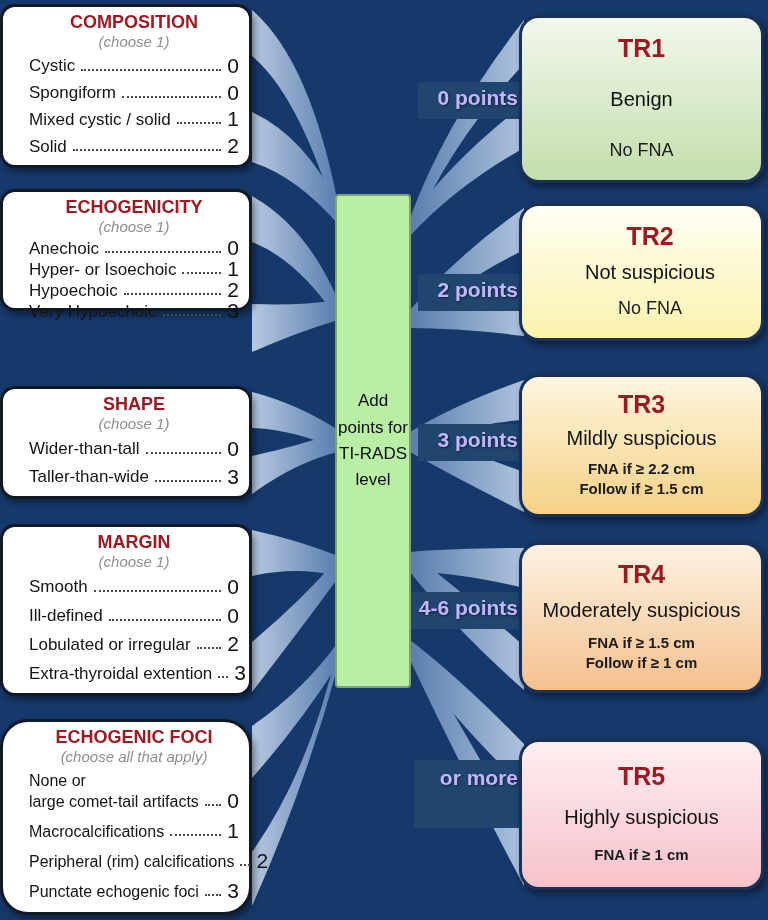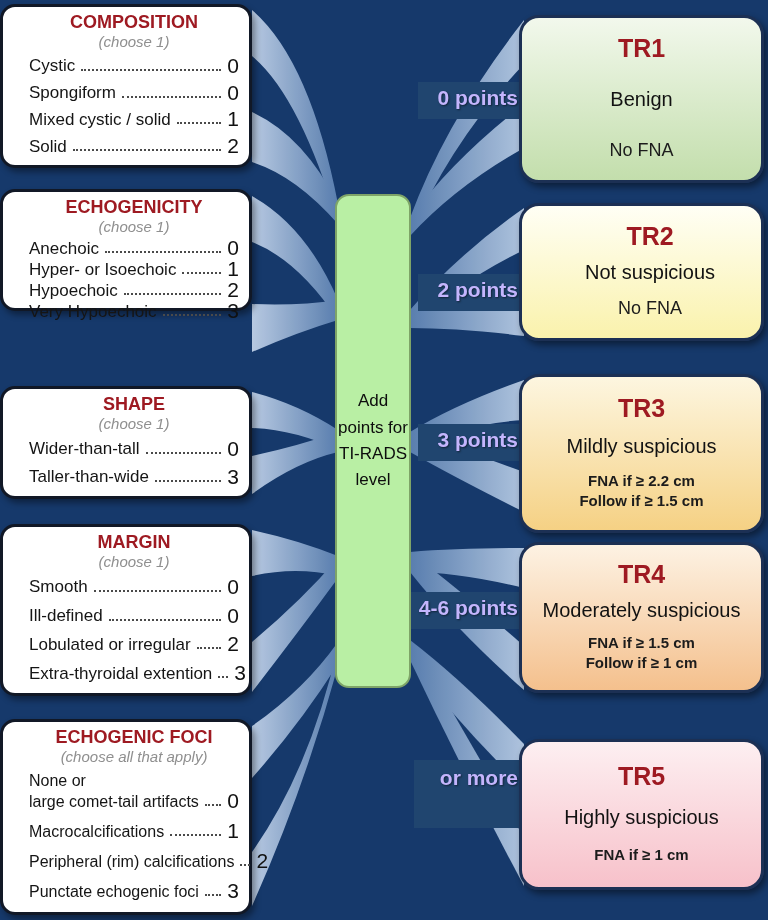--- a/index.html
+++ b/index.html
@@ -24,21 +24,21 @@
   .row{display:flex;align-items:flex-end;}
   .lbl{font-size:17px;color:#151515;line-height:1.15;white-space:nowrap;}
   .dots{flex:1;min-width:10px;border-bottom:2px dotted #4a4a4a;margin:0 6px 5px 6px;height:0;}
   .pts{font-size:21px;color:#111;line-height:1;}
   .tight .lbl{font-size:16px;}
   .row2 .lbl{white-space:nowrap;}
 
   
   .center-box{
     position:absolute;left:335px;top:194px;width:76px;height:494px;
-    background:#b9efa4;border:2px solid #7ea468;border-radius:14px;
+    background:#b9efa4;border:2px solid #7ea468;border-radius:4px;
     display:flex;align-items:center;justify-content:center;text-align:center;
     box-sizing:border-box;
   }
   .center-box .ctext{font-size:17px;color:#0d0d0d;line-height:1.55;}
 
   
   .tr{
     position:absolute;left:519px;width:245px;
     border:3px solid #1c3054;border-radius:20px;
     box-shadow:3px 4px 7px rgba(0,0,0,.45);
@@ -208,21 +208,21 @@
           <span class="pts">2</span>
         </div>
       <div class="row">
           <span class="lbl">Extra-thyroidal extention</span>
           <span class="dots"></span>
           <span class="pts">3</span>
         </div>
     </div>
   </div>
 
-  <div class="cat tight" style="top:719px;height:196px;">
+  <div class="cat tight" style="top:719px;height:196px;border-radius:28px;">
     <div class="cat-title">ECHOGENIC FOCI</div>
     <div class="cat-sub">(choose all that apply)</div>
     <div class="rows">
       <div class="row2">
         <div class="lbl">None or</div>
         <div class="row">
             <span class="lbl">large comet-tail artifacts</span>
             <span class="dots"></span>
             <span class="pts">0</span>
           </div>
@@ -270,21 +270,21 @@
       </div>
   </div>
   <div class="tr tr2" style="top:203px;height:138px;">
     <div class="tr-name">TR2</div>
     <div class="tr-desc">Not suspicious</div>
     <div class="fna">
         <div>No FNA</div>
         <div></div>
       </div>
   </div>
-  <div class="tr tr3" style="top:374px;height:159px;">
+  <div class="tr tr3" style="top:374px;height:143px;">
     <div class="tr-name">TR3</div>
     <div class="tr-desc">Mildly suspicious</div>
     <div class="fna">
         <div>FNA if ≥ 2.2 cm</div>
         <div>Follow if ≥ 1.5 cm</div>
       </div>
   </div>
   <div class="tr tr4" style="top:542px;height:151px;">
     <div class="tr-name">TR4</div>
     <div class="tr-desc">Moderately suspicious</div>

